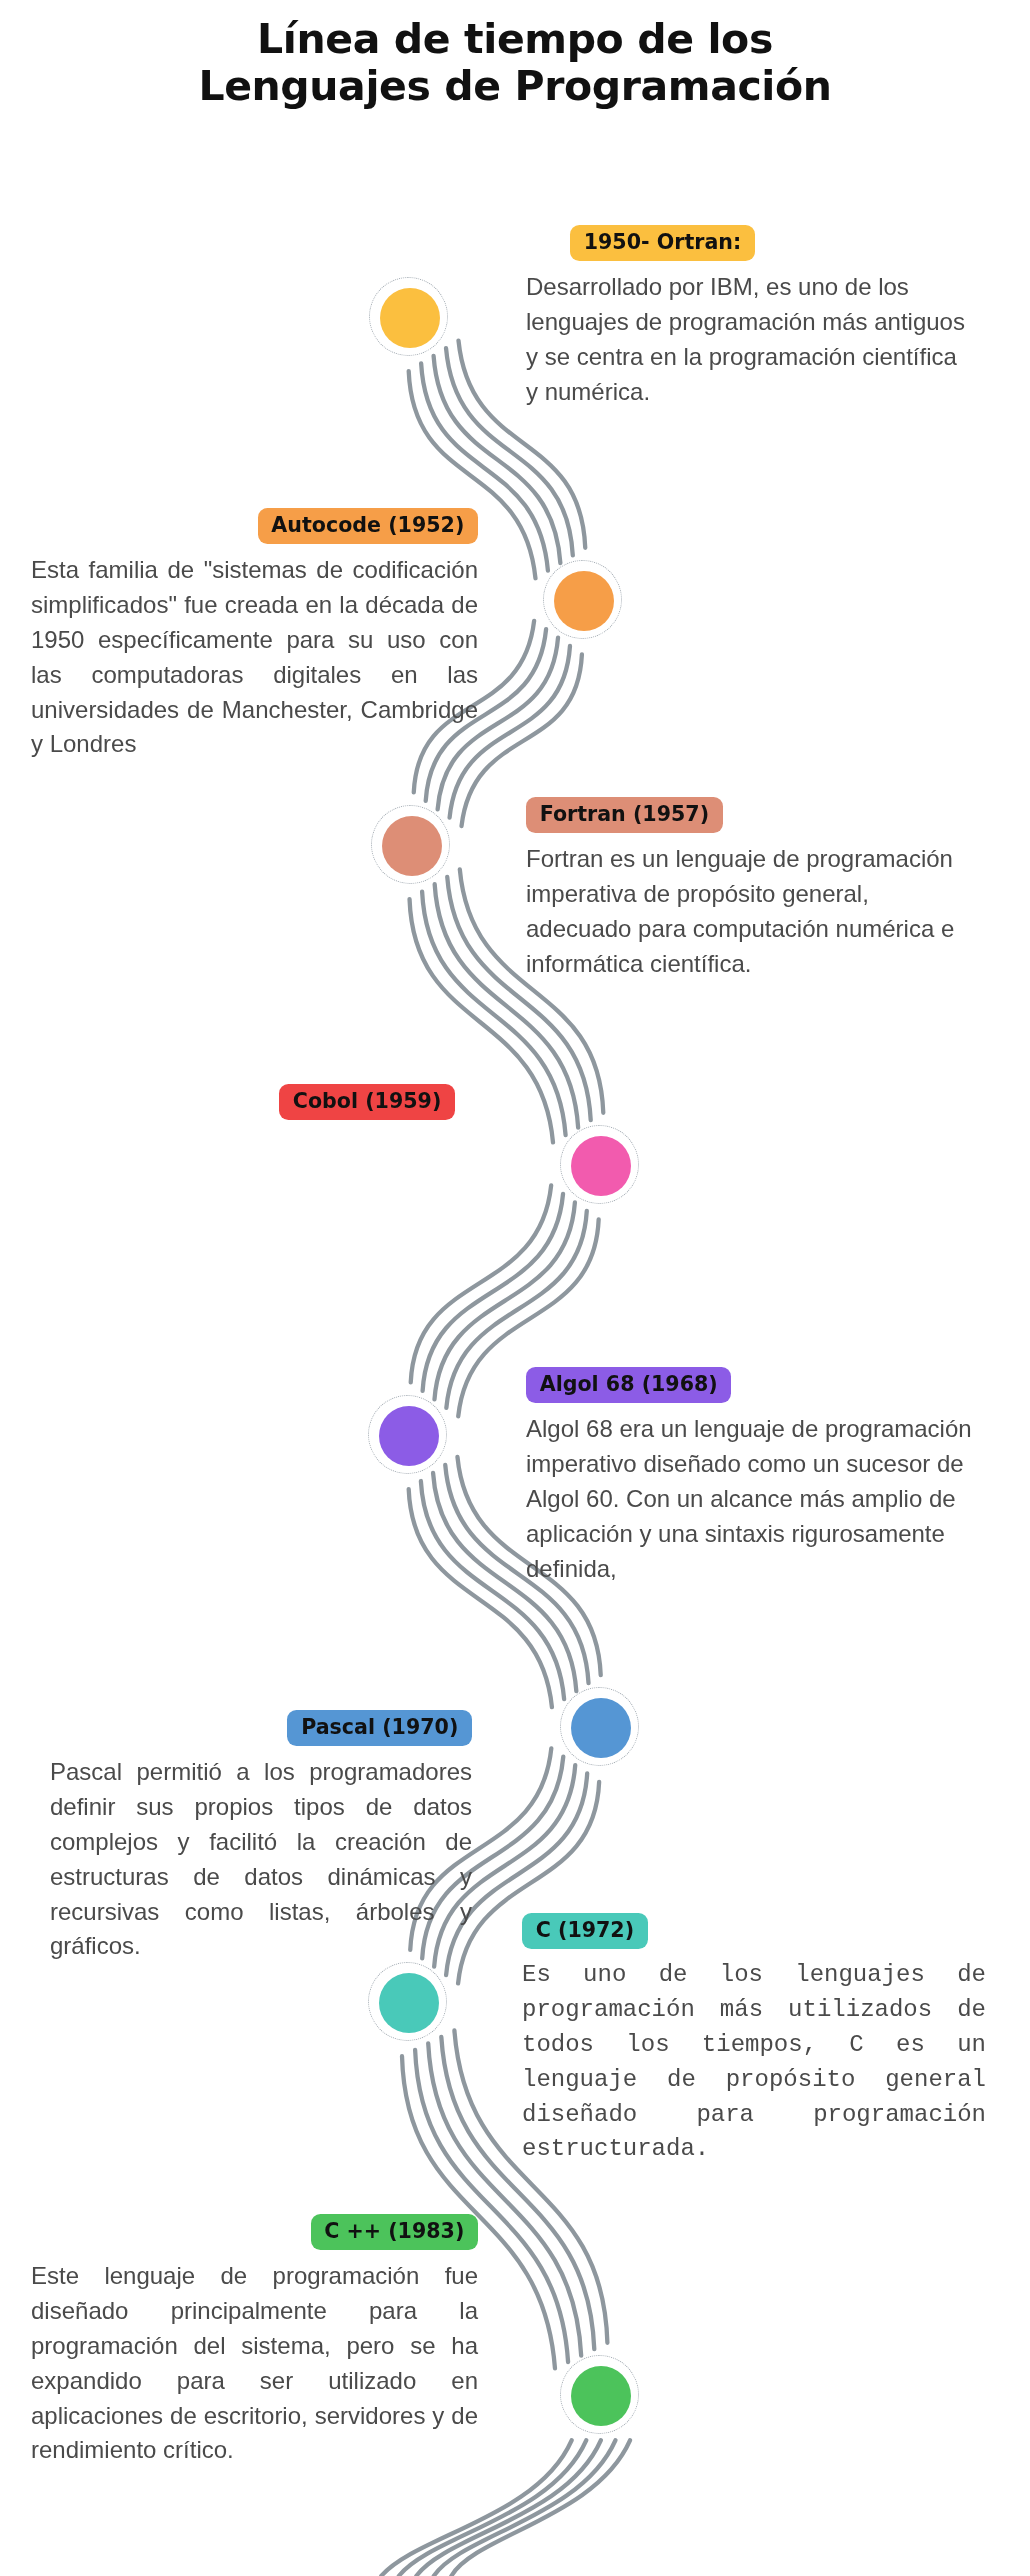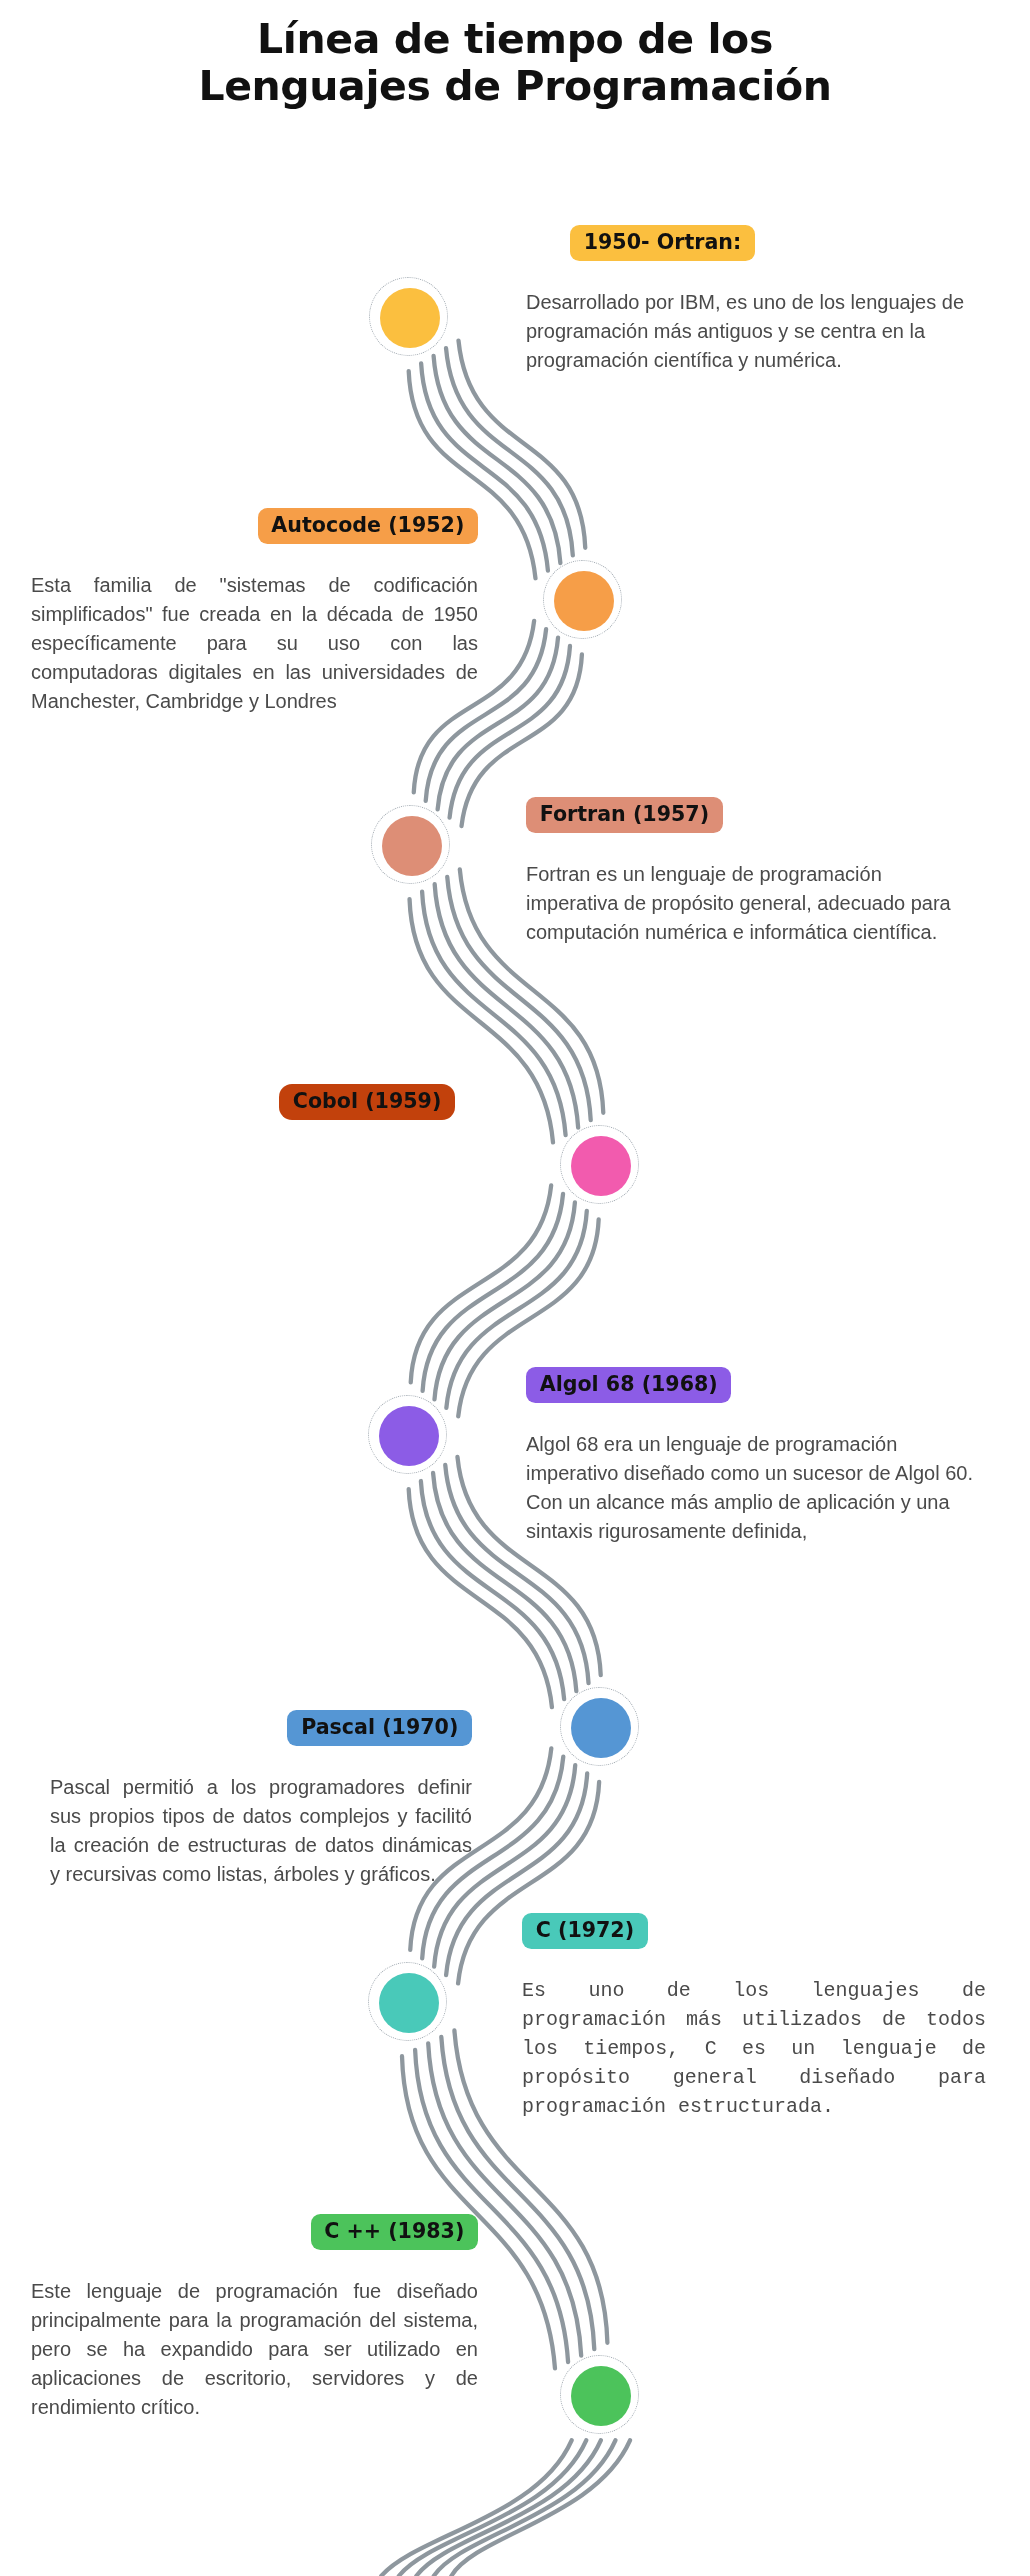--- a/index.html
+++ b/index.html
@@ -62,23 +62,23 @@
     font-size:20.6px;
     line-height:1.18;
     color:#111111;
     white-space:nowrap;
   }
   .badge-row{display:block;}
   .badge-row.align-right{text-align:right;}
   .badge-row.align-left{text-align:left;}
 
   .desc{
-    margin-top:27px;
+    margin-top:9px;
     font-family:"Liberation Sans",sans-serif;
-    font-size:20px;
+    font-size:24px;
     line-height:1.45;
     color:#4a4a4a;
   }
   .desc.justify{text-align:justify;text-align-last:left;}
   .desc.plain{text-align:left;}
 </style>
 </head>
 <body>
 
 <div id="stage">
@@ -172,21 +172,21 @@
       </div>
       <div class="entry left" style="left: 31px; top: 508px; width: 447px;">
         <div class="badge-row align-right"><span class="badge" style="background: rgb(246, 158, 72);">Autocode (1952)</span></div>
         <p class="desc justify" style="color: rgb(74, 74, 74);">Esta familia de "sistemas de codificación simplificados" fue creada en la década de 1950 específicamente para su uso con las computadoras digitales en las universidades de Manchester, Cambridge y Londres</p>
       </div>
       <div class="entry right" style="left: 526px; top: 797px; width: 447px;">
         <div class="badge-row align-left"><span class="badge" style="background: rgb(221, 142, 118);">Fortran (1957)</span></div>
         <p class="desc plain" style="color: rgb(74, 74, 74);">Fortran es un lenguaje de programación imperativa de propósito general, adecuado para computación numérica e informática científica.</p>
       </div>
       <div class="entry left" style="left: 26px; top: 1084px; width: 429px;">
-        <div class="badge-row align-right"><span class="badge" style="background: #c2410c; border-radius: 13px;">Cobol (1959)</span></div>
+        <div class="badge-row align-right"><span class="badge" style="background: #ef4444;">Cobol (1959)</span></div>
       </div>
       <div class="entry right" style="left: 526px; top: 1367px; width: 464px;">
         <div class="badge-row align-left"><span class="badge" style="background: rgb(140, 92, 230);">Algol 68 (1968)</span></div>
         <p class="desc plain" style="color: rgb(74, 74, 74);">Algol 68 era un lenguaje de programación imperativo diseñado como un sucesor de Algol 60. Con un alcance más amplio de aplicación y una sintaxis rigurosamente definida,</p>
       </div>
       <div class="entry left" style="left: 50px; top: 1710px; width: 422px;">
         <div class="badge-row align-right"><span class="badge" style="background: rgb(85, 150, 212);">Pascal (1970)</span></div>
         <p class="desc justify" style="color: rgb(74, 74, 74);">Pascal permitió a los programadores definir sus propios tipos de datos complejos y facilitó la creación de estructuras de datos dinámicas y recursivas como listas, árboles y gráficos.</p>
       </div>
       <div class="entry right" style="left: 522px; top: 1913px; width: 464px;">

